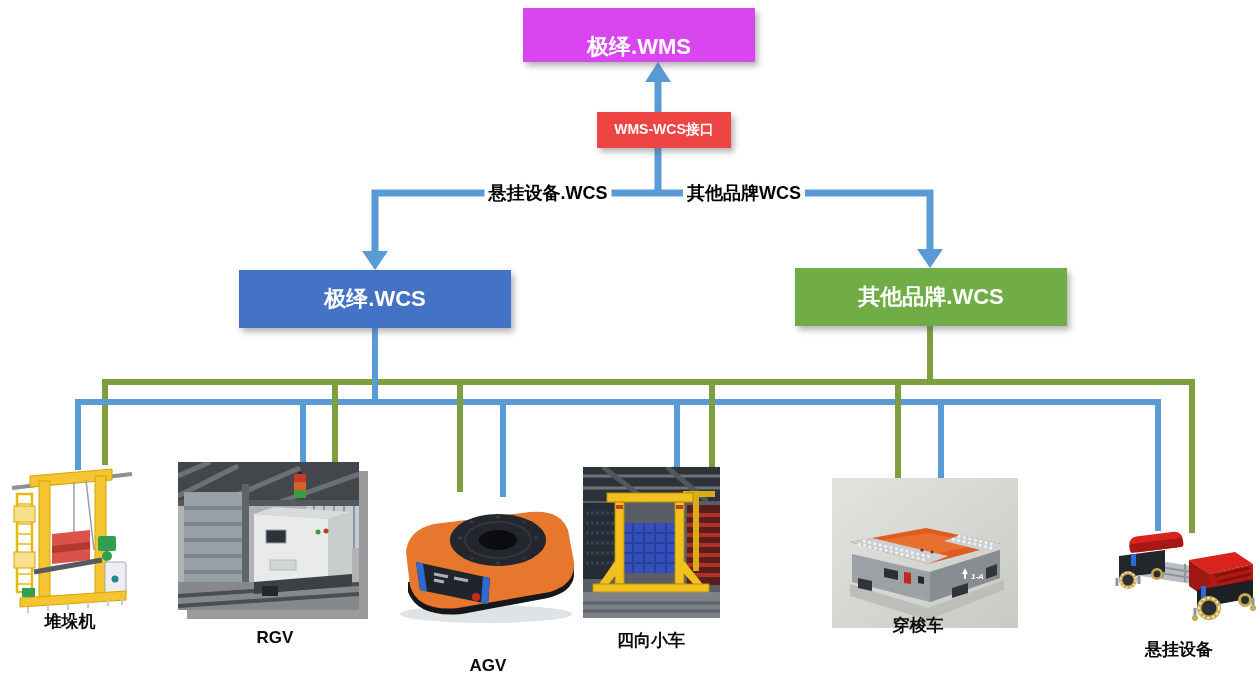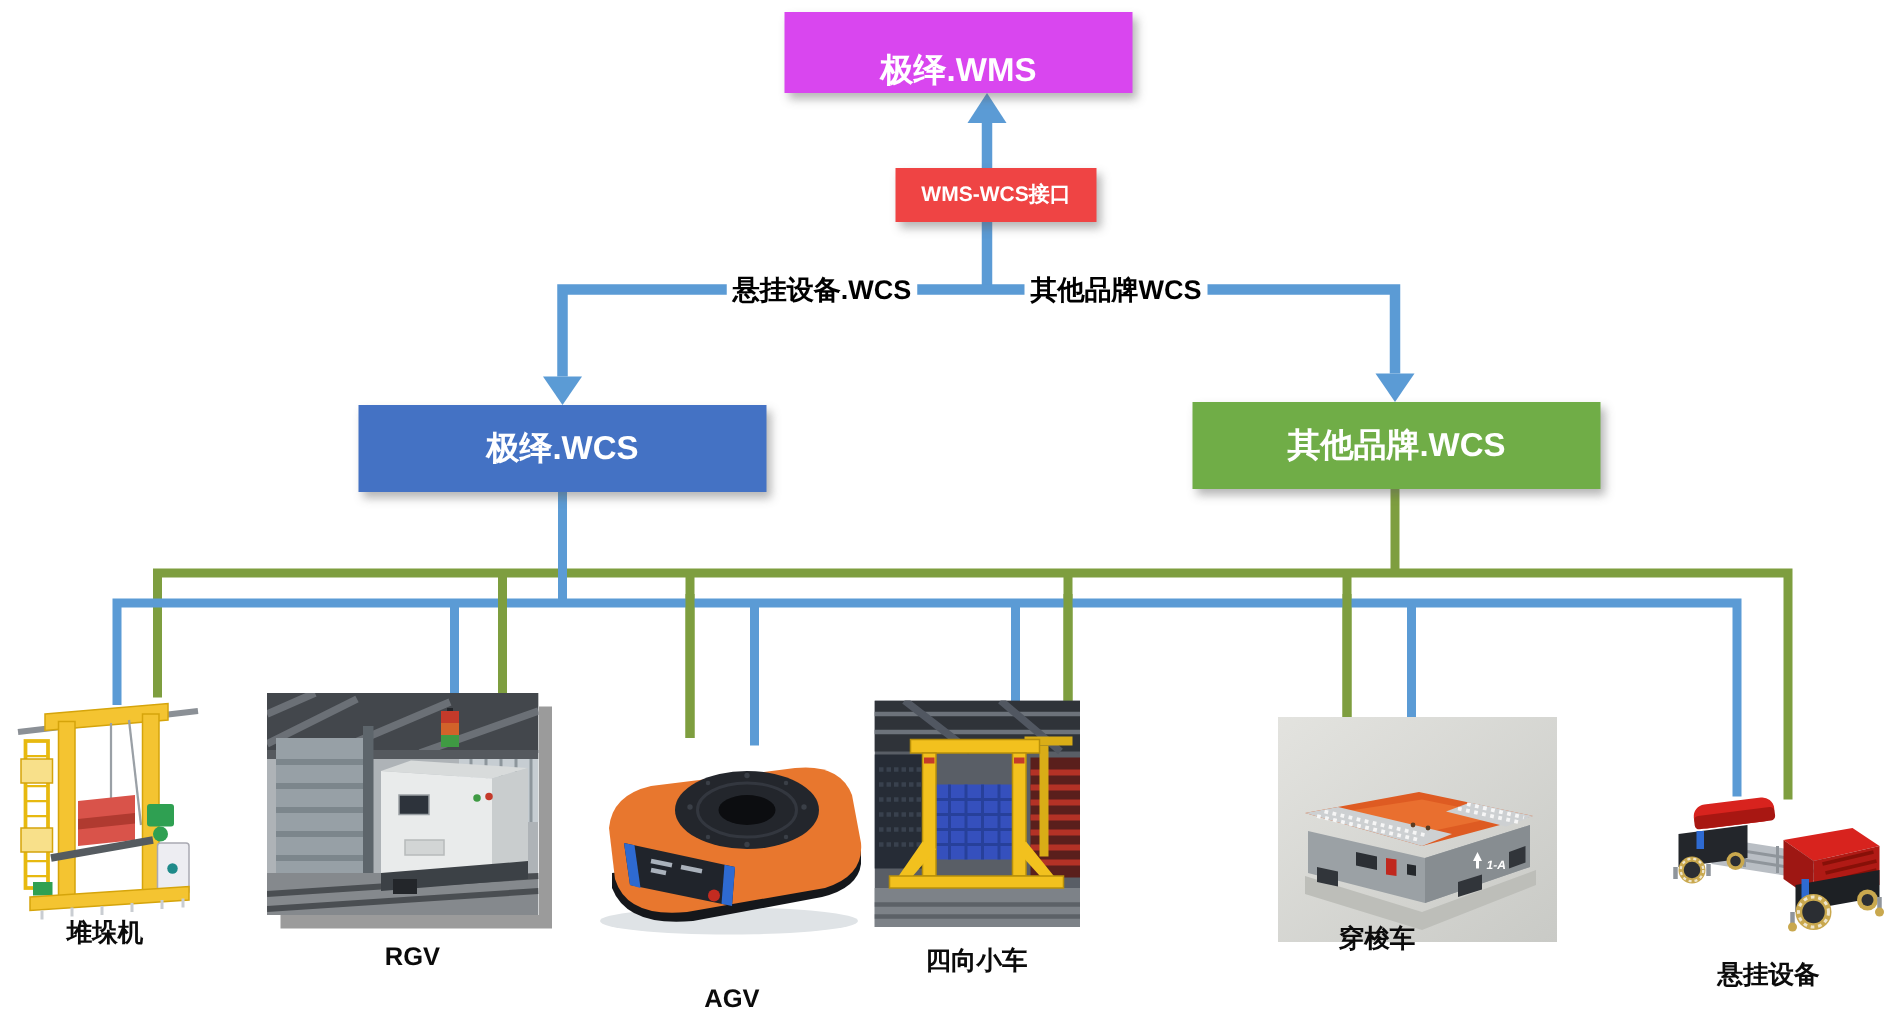--- a/index.html
+++ b/index.html
@@ -190,21 +190,21 @@
       <rect x="93" y="38" width="7" height="4" fill="#c43a2a"></rect>
       <polygon points="32,94 14,120 23,120 41,99" fill="#F2C11E"></polygon>
       <polygon points="101,94 122,120 113,120 94,99" fill="#F2C11E"></polygon>
       <rect y="125" width="137" height="26" fill="#7d8288"></rect>
       <rect x="10" y="117" width="116" height="8" fill="#F2C11E" stroke="#B8900A"></rect>
       <path d="M0 136 H137 M0 144 H137" stroke="#5c6167" stroke-width="3"></path>
     </svg>
   </div>
   <div class="caption" style="left:651px;top:629px;">四向小车</div>
 
-  <div class="device" style="left:852px;top:478px;font-style:italic;">
+  <div class="device" style="left:832px;top:478px;font-style:italic;">
     <svg width="186" height="150" viewBox="0 0 186 150">
       <defs>
         <linearGradient id="shbg" x1="0" y1="0" x2="1" y2="1">
           <stop offset="0" stop-color="#e3e3df"></stop>
             <stop offset="1" stop-color="#c9cac6"></stop>
         </linearGradient>
       </defs>
       <rect width="186" height="150" fill="url(#shbg)"></rect>
       <polygon points="18,106 96,130 172,102 172,112 96,142 18,118" fill="#bdbeb9"></polygon>
       <polygon points="20,76 98,94 168,72 168,100 98,124 20,104" fill="#9ba1a5"></polygon>

